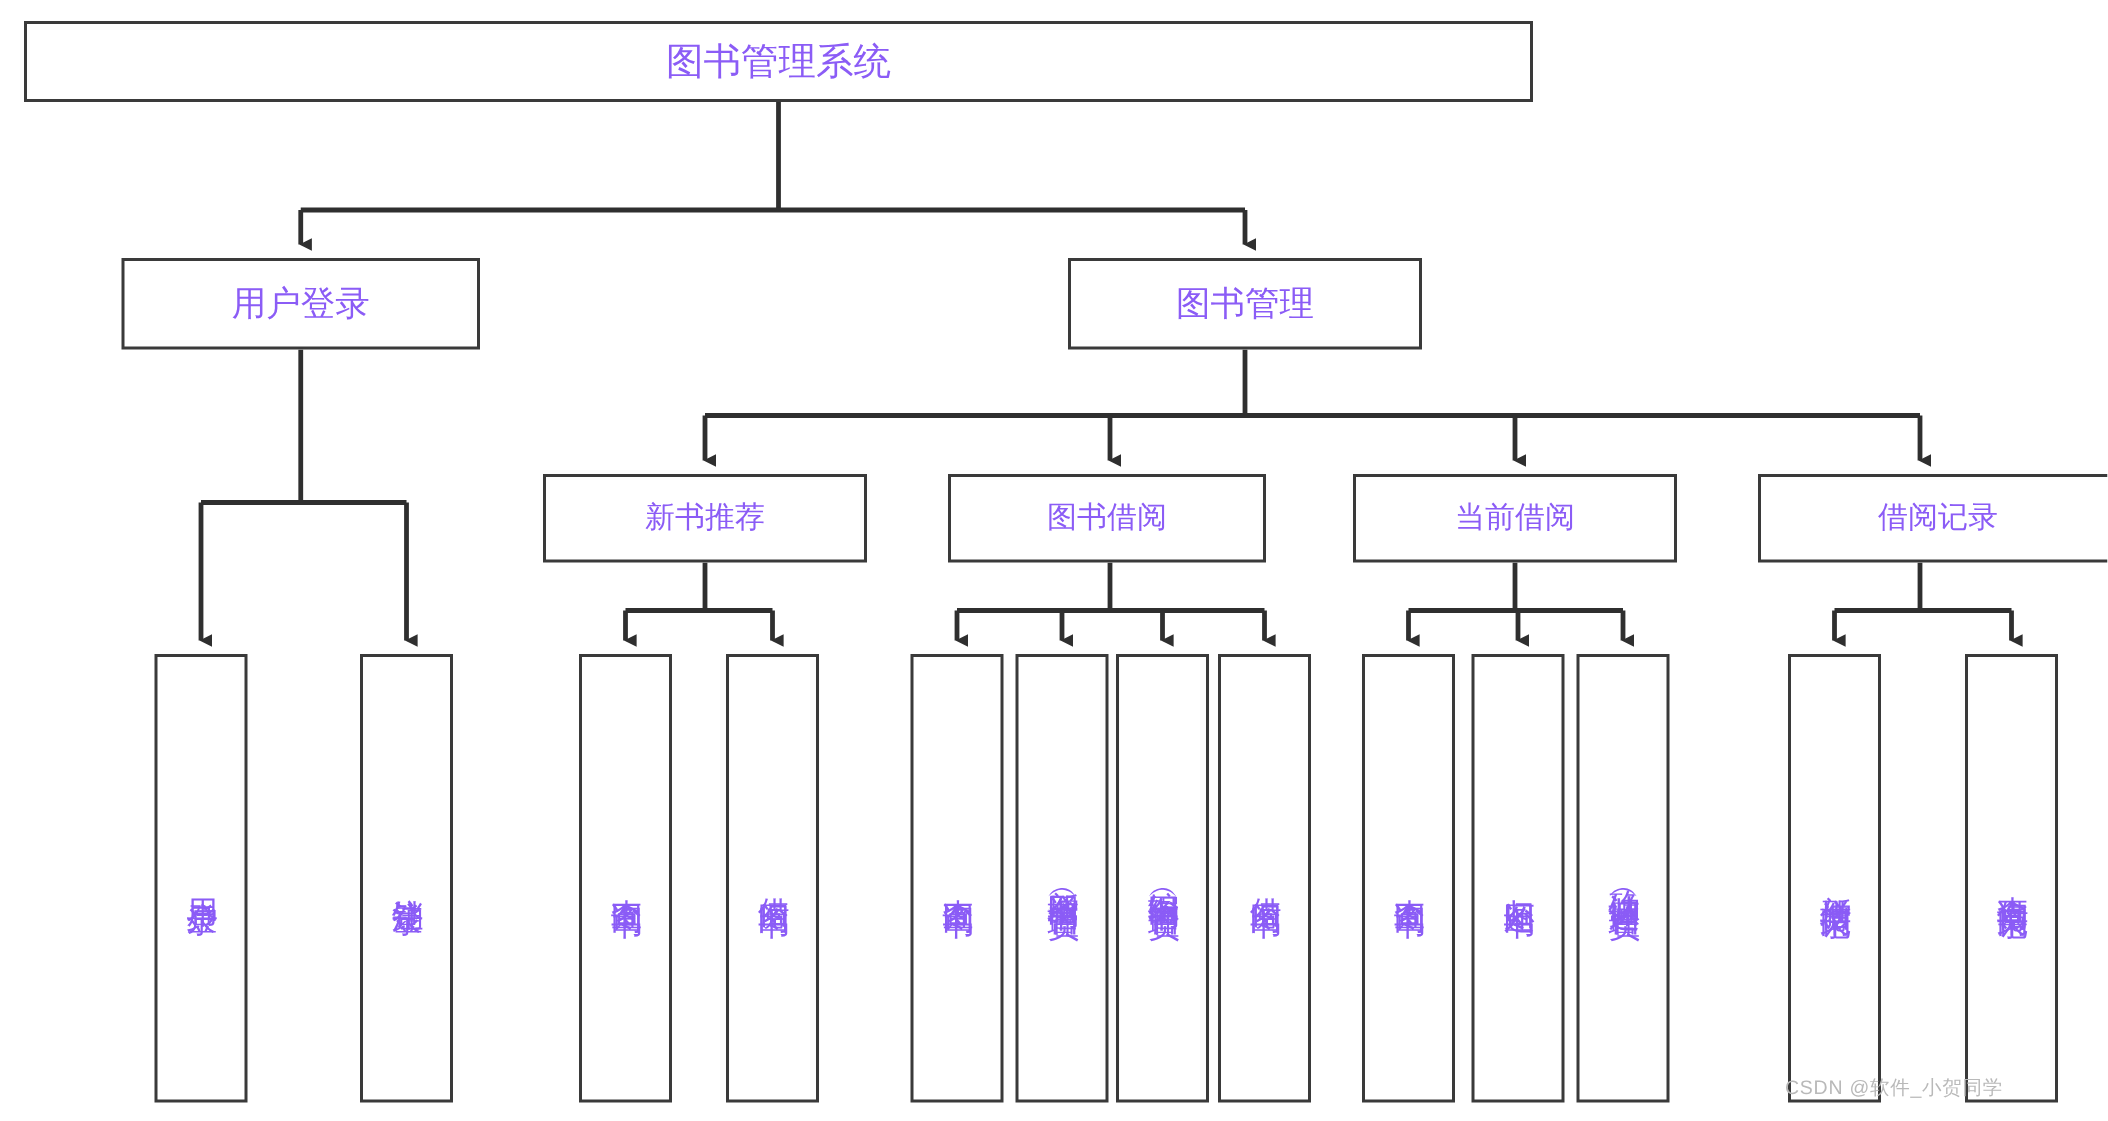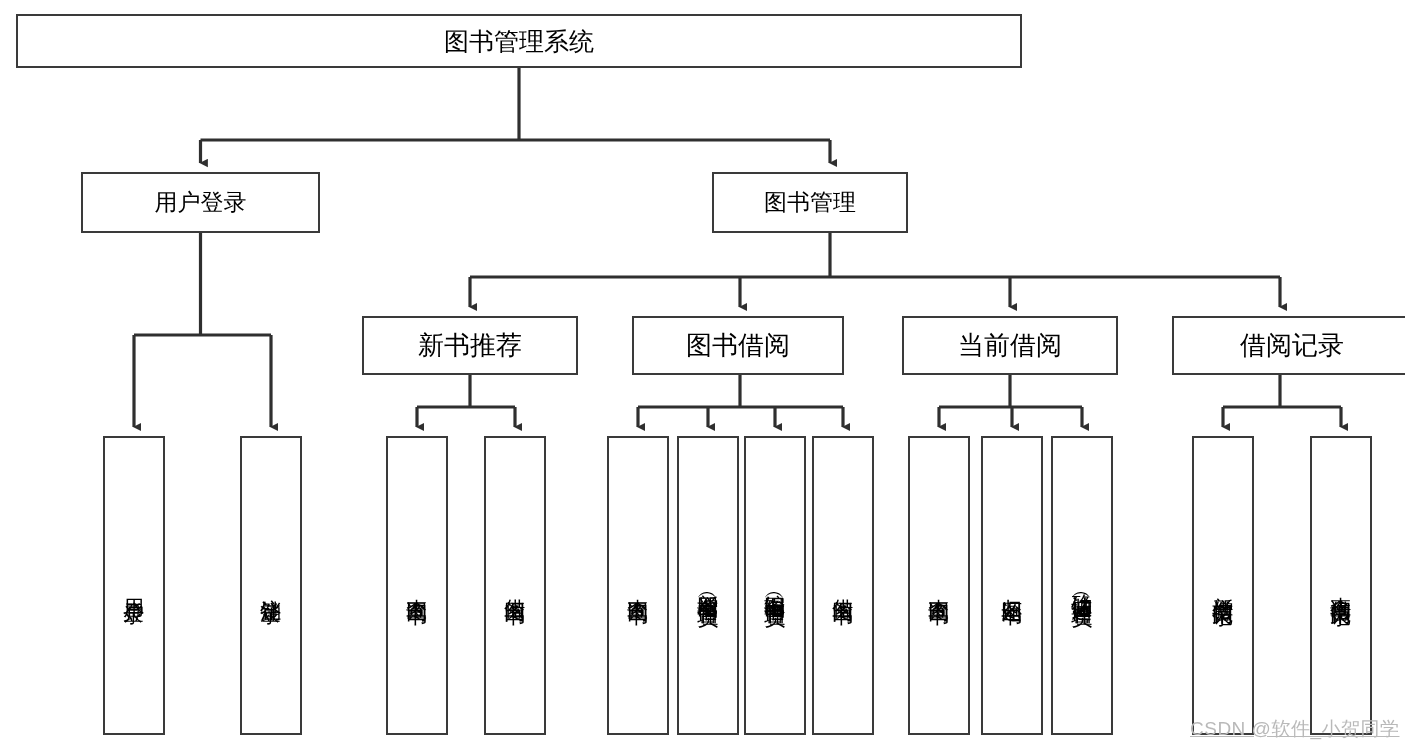--- a/index.html
+++ b/index.html
@@ -27,56 +27,55 @@
     pointer-events: none;
   }
   .node {
     position: absolute;
     box-sizing: border-box;
     border: 2.5px solid #3a3a3a;
     background: #ffffff;
     display: flex;
     align-items: center;
     justify-content: center;
-    color: #000000;
+    color: #8b5cf6;
     text-align: center;
     line-height: 1.12;
   }
   .node-root {
     font-size: 25px;
   }
   .node-l1 {
     font-size: 23px;
   }
   .node-l2 {
-    font-size: 26px;
+    font-size: 20px;
   }
   .node-leaf {
     font-size: 21px;
     writing-mode: vertical-rl;
     text-orientation: upright;
     align-items: center;
     justify-content: center;
     padding: 6px 0;
     letter-spacing: 2px;
   }
   .node-leaf .leaf-text {
     writing-mode: vertical-rl;
     text-orientation: upright;
     display: block;
     white-space: nowrap;
   }
   .watermark {
     position: absolute;
     color: #b9b9b9;
-    font-size: 19px;
+    font-size: 13px;
     white-space: nowrap;
     letter-spacing: 0.5px;
     user-select: none;
-    text-decoration: underline;
   }
 </style>
 </head>
 <body>
 
 <div id="diagram-canvas">
   <svg id="edge-layer" viewBox="0 0 1405 747" width="1405" height="747" xmlns="http://www.w3.org/2000/svg">
     <defs>
       <marker id="arrowhead" markerWidth="10" markerHeight="10" refX="4.2" refY="7.4" orient="auto" markerUnits="userSpaceOnUse">
         <polygon points="0,0 8.4,0 4.2,8.4" fill="#2f2f2f"></polygon>
@@ -119,21 +118,21 @@
       </g>
   </svg>
 
   <div id="nodes">
       <div class="node node-root" style="left: 16px; top: 14px; width: 1006px; height: 54px;">
         <span class="node-text">图书管理系统</span>
       </div>
       <div class="node node-l1" style="left: 81px; top: 172px; width: 239px; height: 61px;">
         <span class="node-text">用户登录</span>
       </div>
-      <div class="node node-l1" style="left: 712px; top: 172px; width: 196px; height: 61px;">
+      <div class="node node-l1" style="left: 712px; top: 172px; width: 236px; height: 61px;">
         <span class="node-text">图书管理</span>
       </div>
       <div class="node node-l2" style="left: 362px; top: 316px; width: 216px; height: 59px;">
         <span class="node-text">新书推荐</span>
       </div>
       <div class="node node-l2" style="left: 632px; top: 316px; width: 212px; height: 59px;">
         <span class="node-text">图书借阅</span>
       </div>
       <div class="node node-l2" style="left: 902px; top: 316px; width: 216px; height: 59px;">
         <span class="node-text">当前借阅</span>

